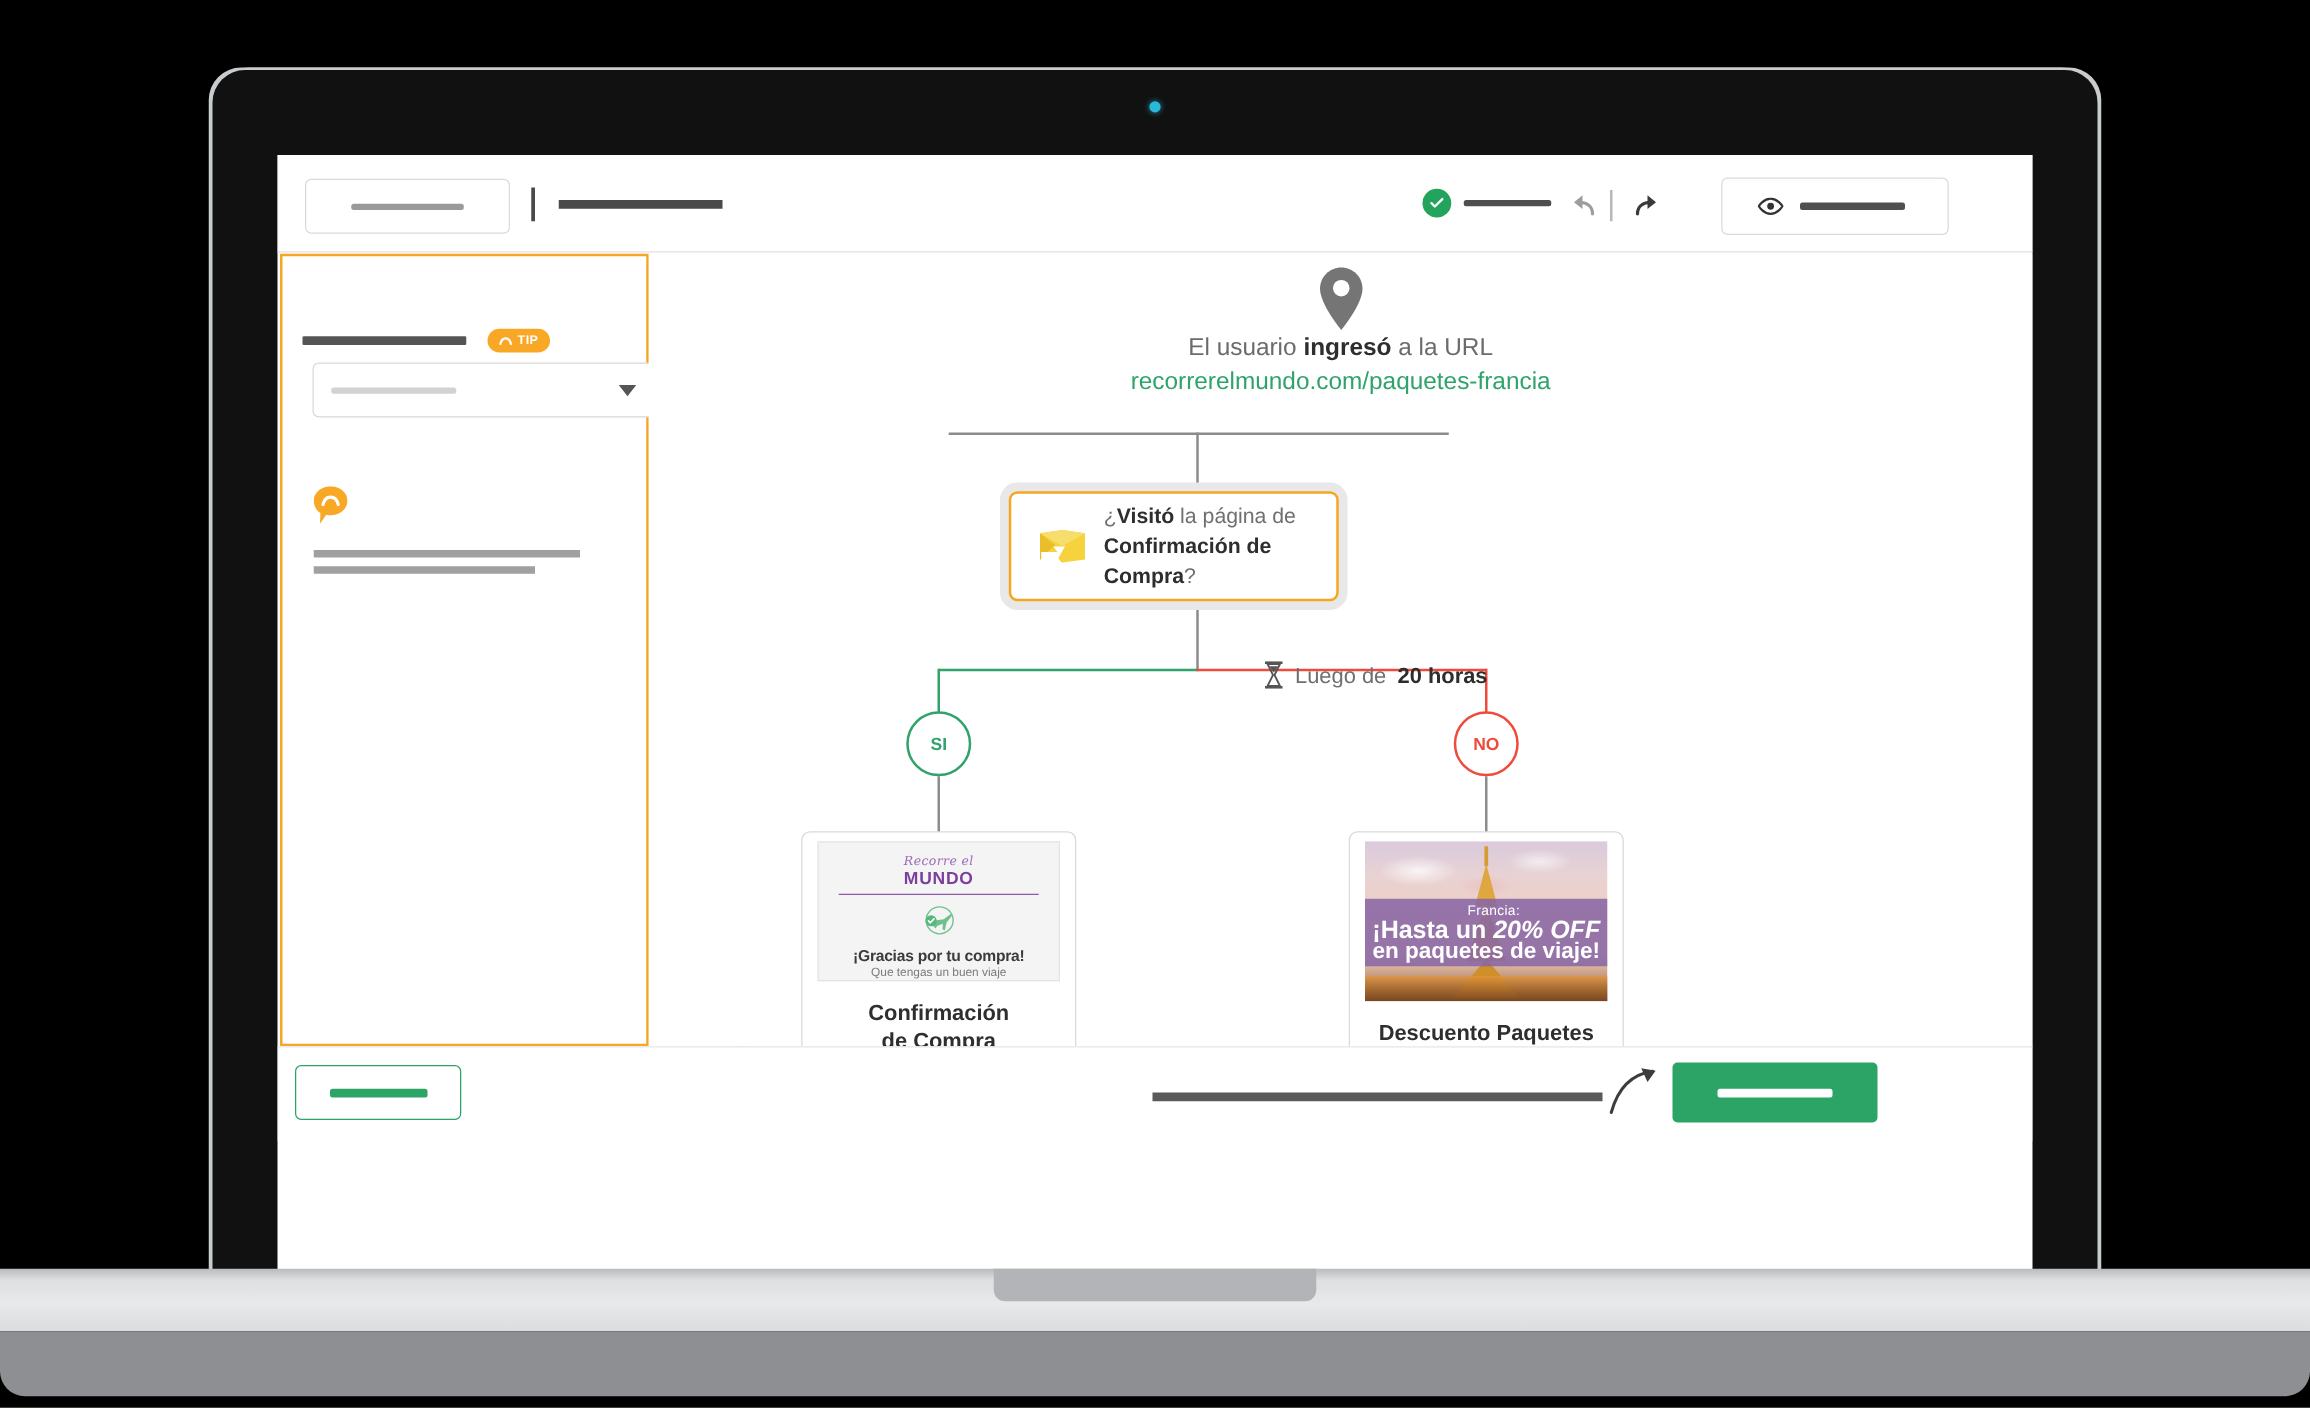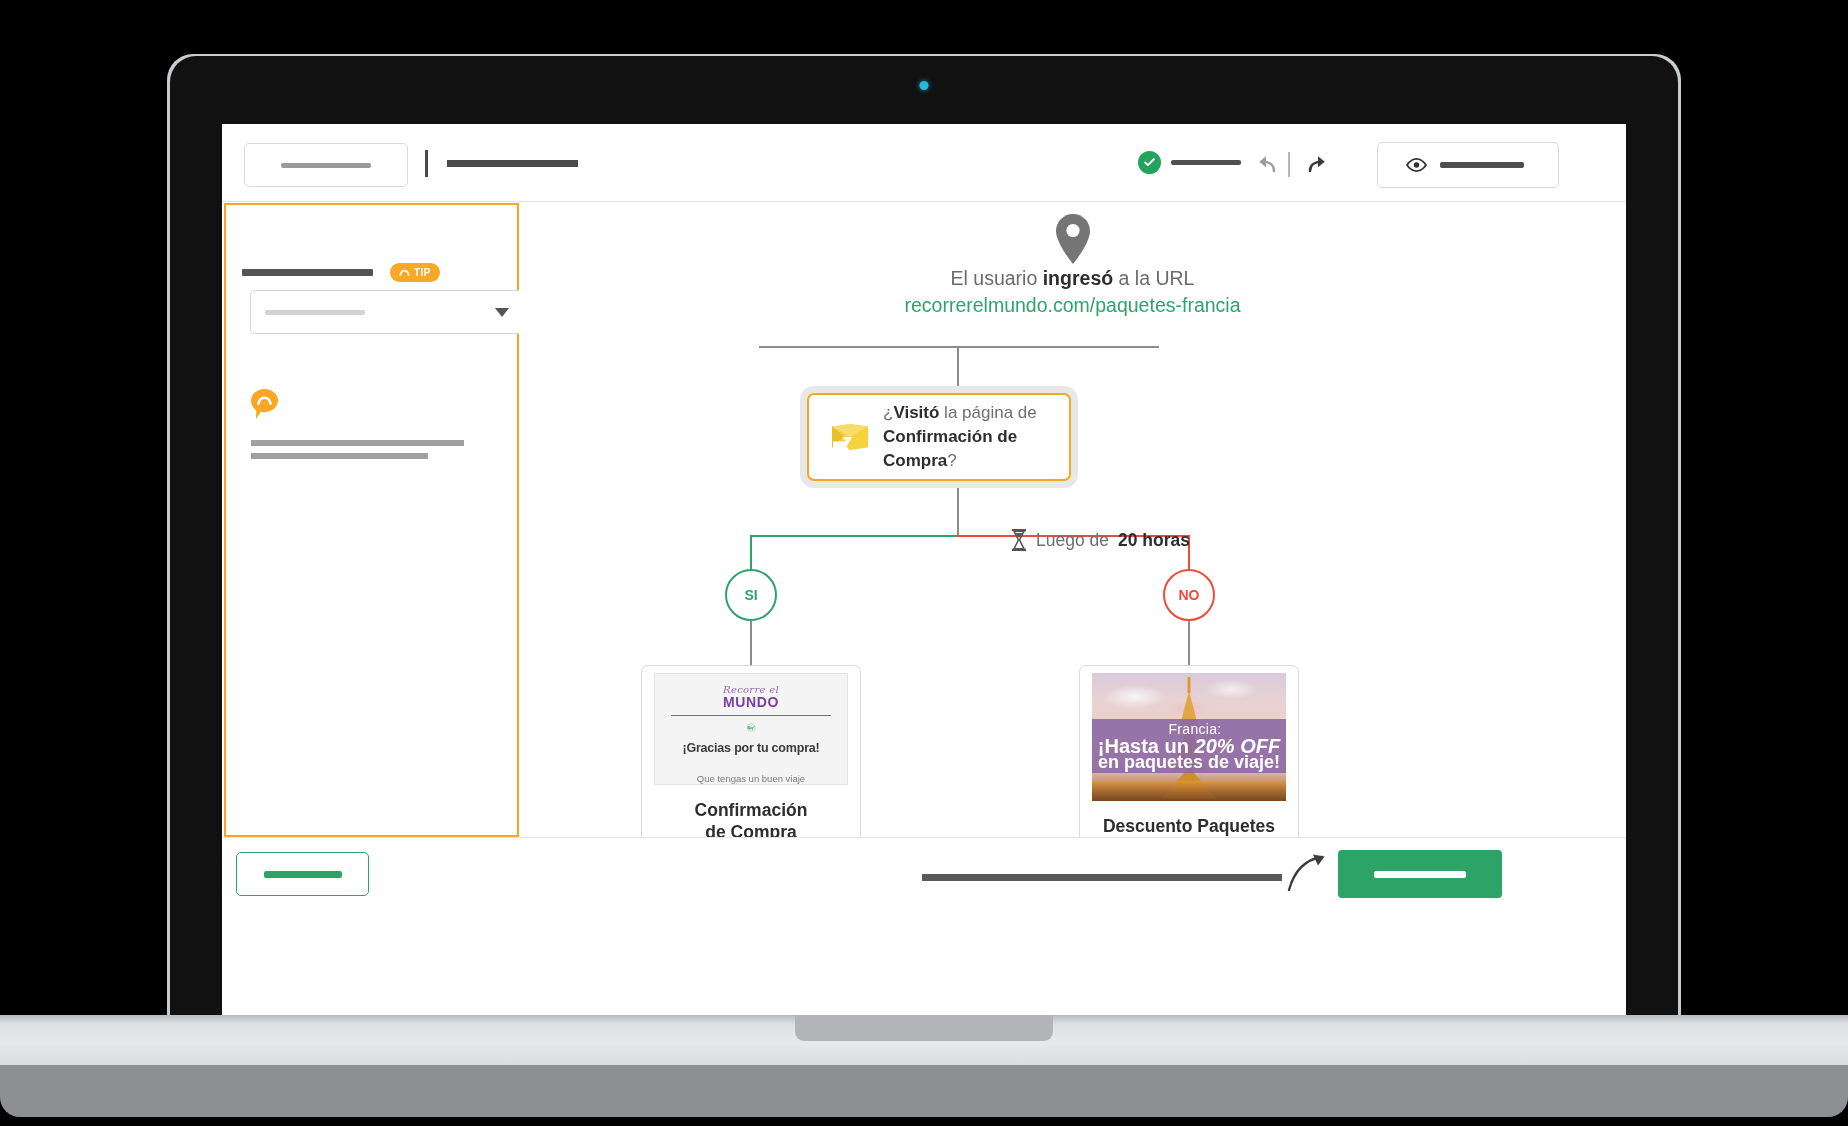--- a/index.html
+++ b/index.html
@@ -178,21 +178,21 @@
   
   #preview-yes {
     width: 194px; height: 112px; margin-top: 7px; background: #f4f4f4;
     border: 1px solid #e4e4e4; display: flex; flex-direction: column; align-items: center;
   }
   #logo-script { font-family: "DejaVu Serif", serif; font-style: italic; font-size: 10px; color: #9b6cb5; margin-top: 10px; letter-spacing: .3px; }
   #logo-main { font-size: 14px; font-weight: bold; color: #7b3f9d; letter-spacing: .6px; line-height: 15px; }
   #logo-rule { width: 160px; height: 1.5px; background: #8e5aa8; margin-top: 5px; }
   #plane-badge { margin-top: 8px; }
   #thanks-title { font-size: 12.5px; font-weight: bold; color: #3b3b3b; margin-top: 8px; letter-spacing: -.2px; }
-  #thanks-sub { font-size: 9.5px; color: #7a7a7a; margin-top: 18px; }
+  #thanks-sub { font-size: 9.5px; color: #7a7a7a; margin-top: 1px; }
 
   
   #preview-no { width: 194px; height: 128px; margin-top: 7px; position: relative; overflow: hidden; }
   #eiffel-sky { position: absolute; inset: 0;
     background: linear-gradient(to bottom, #d9cadd 0%, #e8d2d2 22%, #efcfc4 46%, #f3d6c5 70%, #b98a6a 88%, #7a5640 100%); }
   #eiffel-clouds { position: absolute; left: 0; top: 0; width: 100%; height: 58%;
     background:
       radial-gradient(ellipse 46px 17px at 22% 32%, rgba(255,255,255,.78), rgba(255,255,255,0) 70%),
       radial-gradient(ellipse 38px 14px at 72% 22%, rgba(255,255,255,.62), rgba(255,255,255,0) 70%),
       radial-gradient(ellipse 32px 12px at 50% 48%, rgba(233,190,196,.75), rgba(233,190,196,0) 70%); }
@@ -203,21 +203,21 @@
     border-left: 9px solid transparent; border-right: 9px solid transparent; border-bottom: 34px solid #e0a63f; }
   #tower-mid { position: absolute; left: 50%; transform: translateX(-50%); top: 50px; width: 0; height: 0;
     border-left: 16px solid transparent; border-right: 16px solid transparent; border-bottom: 46px solid #d9982f; }
   #tower-base { position: absolute; left: 50%; transform: translateX(-50%); top: 94px; width: 0; height: 0;
     border-left: 27px solid transparent; border-right: 27px solid transparent; border-bottom: 32px solid #cf8f2a; }
   #promo-band {
     position: absolute; left: 0; top: 36%; width: 100%; height: 42%;
     background: rgba(137,102,164,.88); color: #fff; text-align: center;
     display: flex; flex-direction: column; align-items: center; justify-content: center;
   }
-  #promo-eyebrow { font-size: 14px; letter-spacing: .3px; padding-left: 12px; }
+  #promo-eyebrow { font-size: 11px; letter-spacing: .3px; padding-left: 12px; }
   #promo-main { font-size: 20px; font-weight: bold; line-height: 17px; margin-top: 1px; }
   #promo-main i { font-style: italic; }
   #promo-sub { font-size: 18px; font-weight: bold; line-height: 15px; }
 
   
   #bottombar {
     position: absolute; left: 0; top: 713px; width: 1404px; height: 76px;
     background: #fff; border-top: 1px solid #e6e6e6;
   }
   #bb-back {

